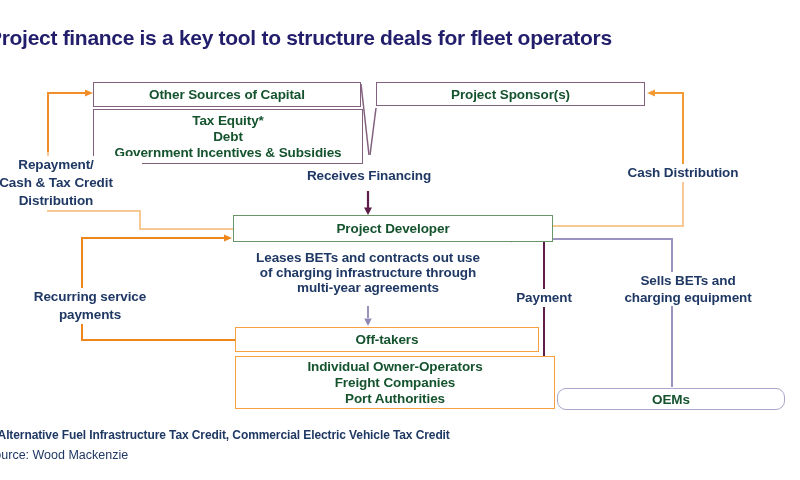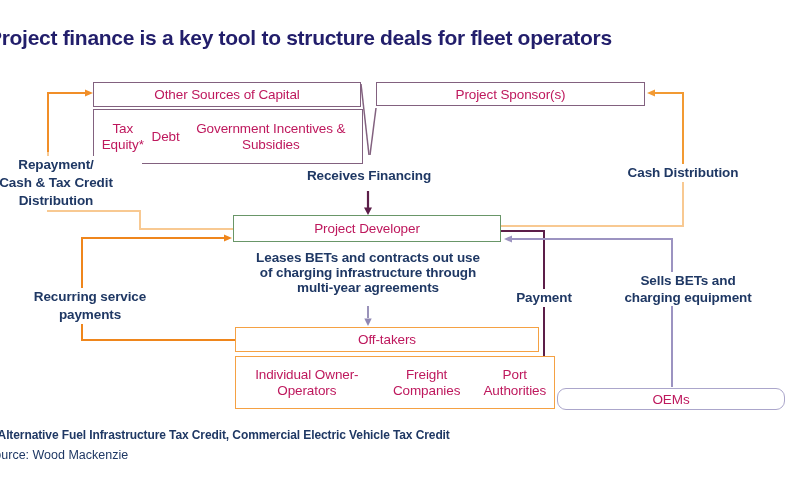--- a/index.html
+++ b/index.html
@@ -4,28 +4,28 @@
 <style>
   html,body{margin:0;padding:0;background:#fff;}
   #canvas{
     position:relative;width:800px;height:480px;background:#ffffff;
     overflow:hidden;font-family:"Liberation Sans",sans-serif;color:#1f3864;
   }
   #lines{position:absolute;left:0;top:0;z-index:1;}
   .box{
     position:absolute;background:#ffffff;z-index:2;
     display:flex;align-items:center;justify-content:center;
-    font-weight:400;font-size:13.5px;color:#be185d;text-align:center;
+    font-weight:700;font-size:13.5px;color:#14532d;text-align:center;
     letter-spacing:-0.1px;box-sizing:border-box;
   }
   .b-purple{border:1.5px solid #82617f;}
   .b-green{border:1.5px solid #699668;}
   .b-orange{border:1.5px solid #f5a143;}
   .b-lav{border:1px solid #aba6cb;}
-  .ml{display:flex;flex-direction:row;justify-content:center;line-height:16px;}
+  .ml{display:flex;flex-direction:column;justify-content:center;line-height:16px;}
   .flabel{
     position:absolute;z-index:3;font-weight:700;font-size:13.5px;color:#1f3864;
     text-align:center;letter-spacing:-0.1px;line-height:18px;
   }
   .wbg{background:#ffffff;}
   #title{
     position:absolute;left:-12px;top:26px;z-index:3;white-space:nowrap;
     font-size:21px;font-weight:700;color:#221e6b;letter-spacing:-0.3px;
   }
   #leases{line-height:15px;}
@@ -77,21 +77,21 @@
   <div class="box b-purple ml" style="left:93px;top:109px;width:270px;height:55px;">
     <span class="ln">Tax Equity*</span>
     <span class="ln">Debt</span>
     <span class="ln">Government Incentives &amp; Subsidies</span>
   </div>
 
   <div class="box b-purple" style="left:376px;top:82px;width:269px;height:24px;">
     <span>Project Sponsor(s)</span>
   </div>
 
-  <div class="box b-green" style="left:233px;top:215px;width:268px;height:27px;">
+  <div class="box b-green" style="left:233px;top:215px;width:320px;height:27px;">
     <span>Project Developer</span>
   </div>
 
   <div class="box b-orange" style="left:235px;top:327px;width:304px;height:25px;">
     <span>Off-takers</span>
   </div>
 
   <div class="box b-orange ml" style="left:235px;top:356px;width:320px;height:53px;">
     <span class="ln">Individual Owner-Operators</span>
     <span class="ln">Freight Companies</span>

